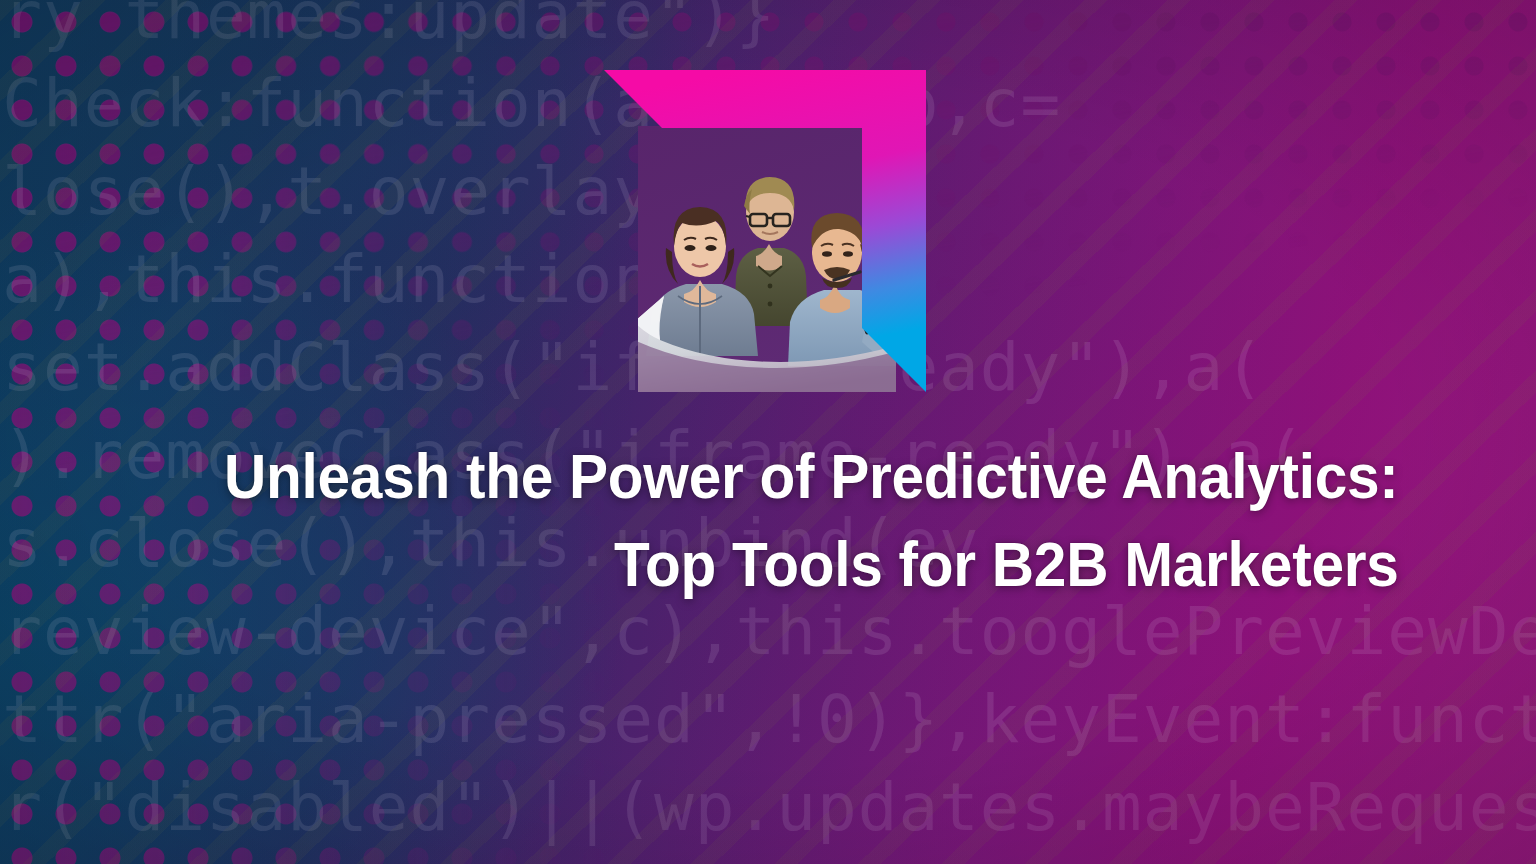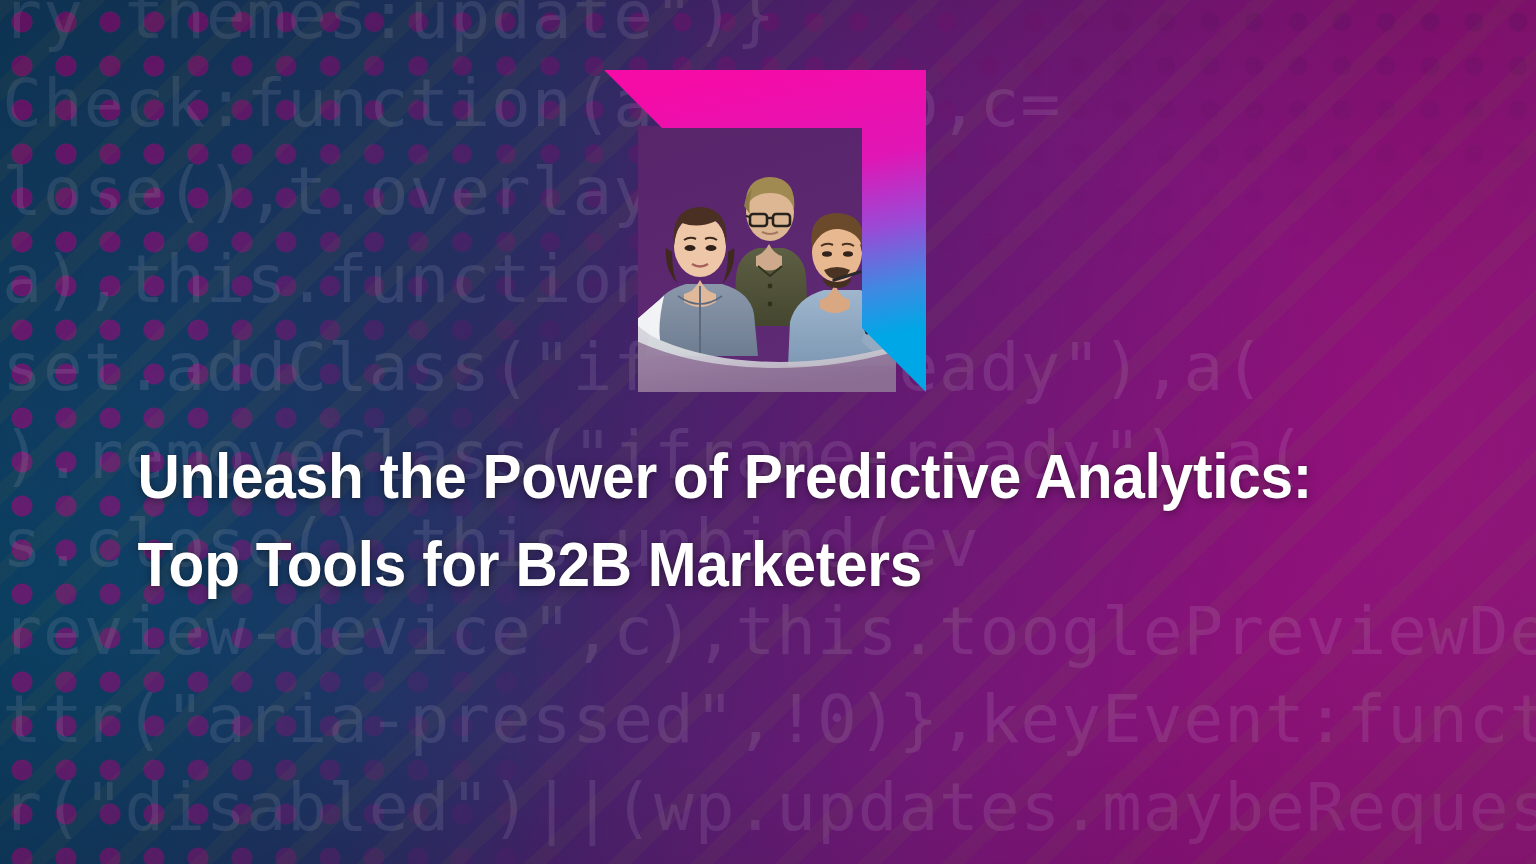--- a/index.html
+++ b/index.html
@@ -117,21 +117,21 @@
     position: absolute;
     inset: 0;
   }
 
   
   .title-block {
     position: absolute;
     left: 0;
     right: 0;
     top: 432px;
-    text-align: left;
+    text-align: right;
     padding: 0 90px;
     box-sizing: border-box;
   }
   .title-line {
     display: block;
     color: #ffffff;
     font-family: "Liberation Sans", sans-serif;
     font-weight: bold;
     font-size: 63px;
     line-height: 88px;

